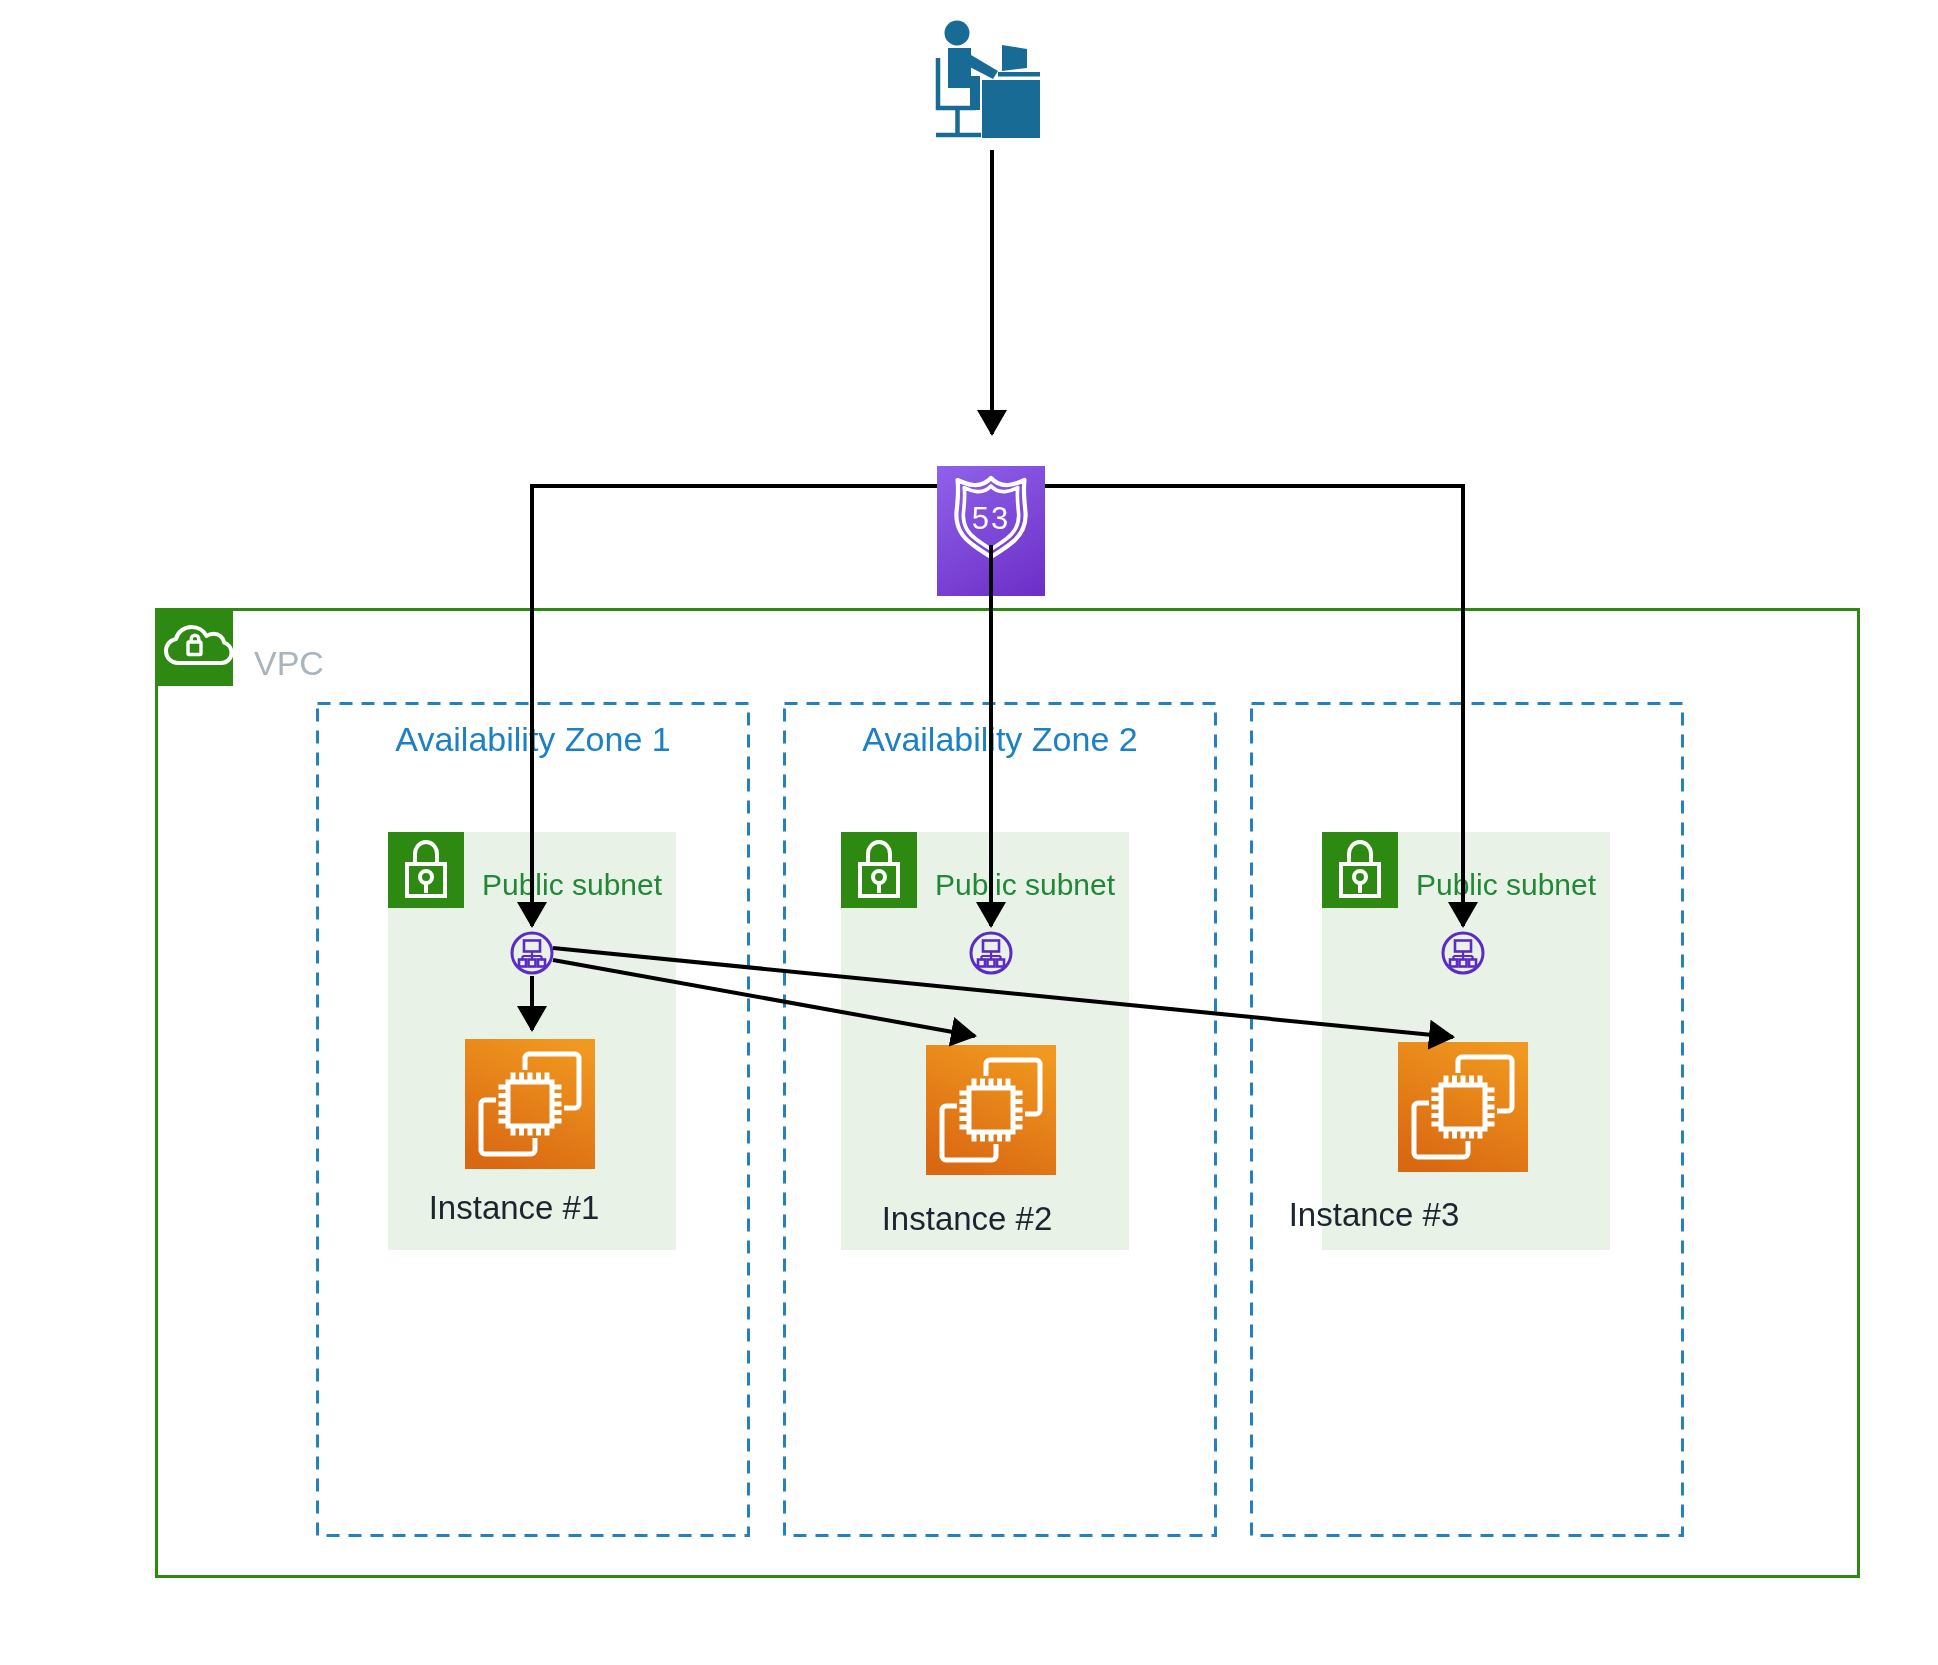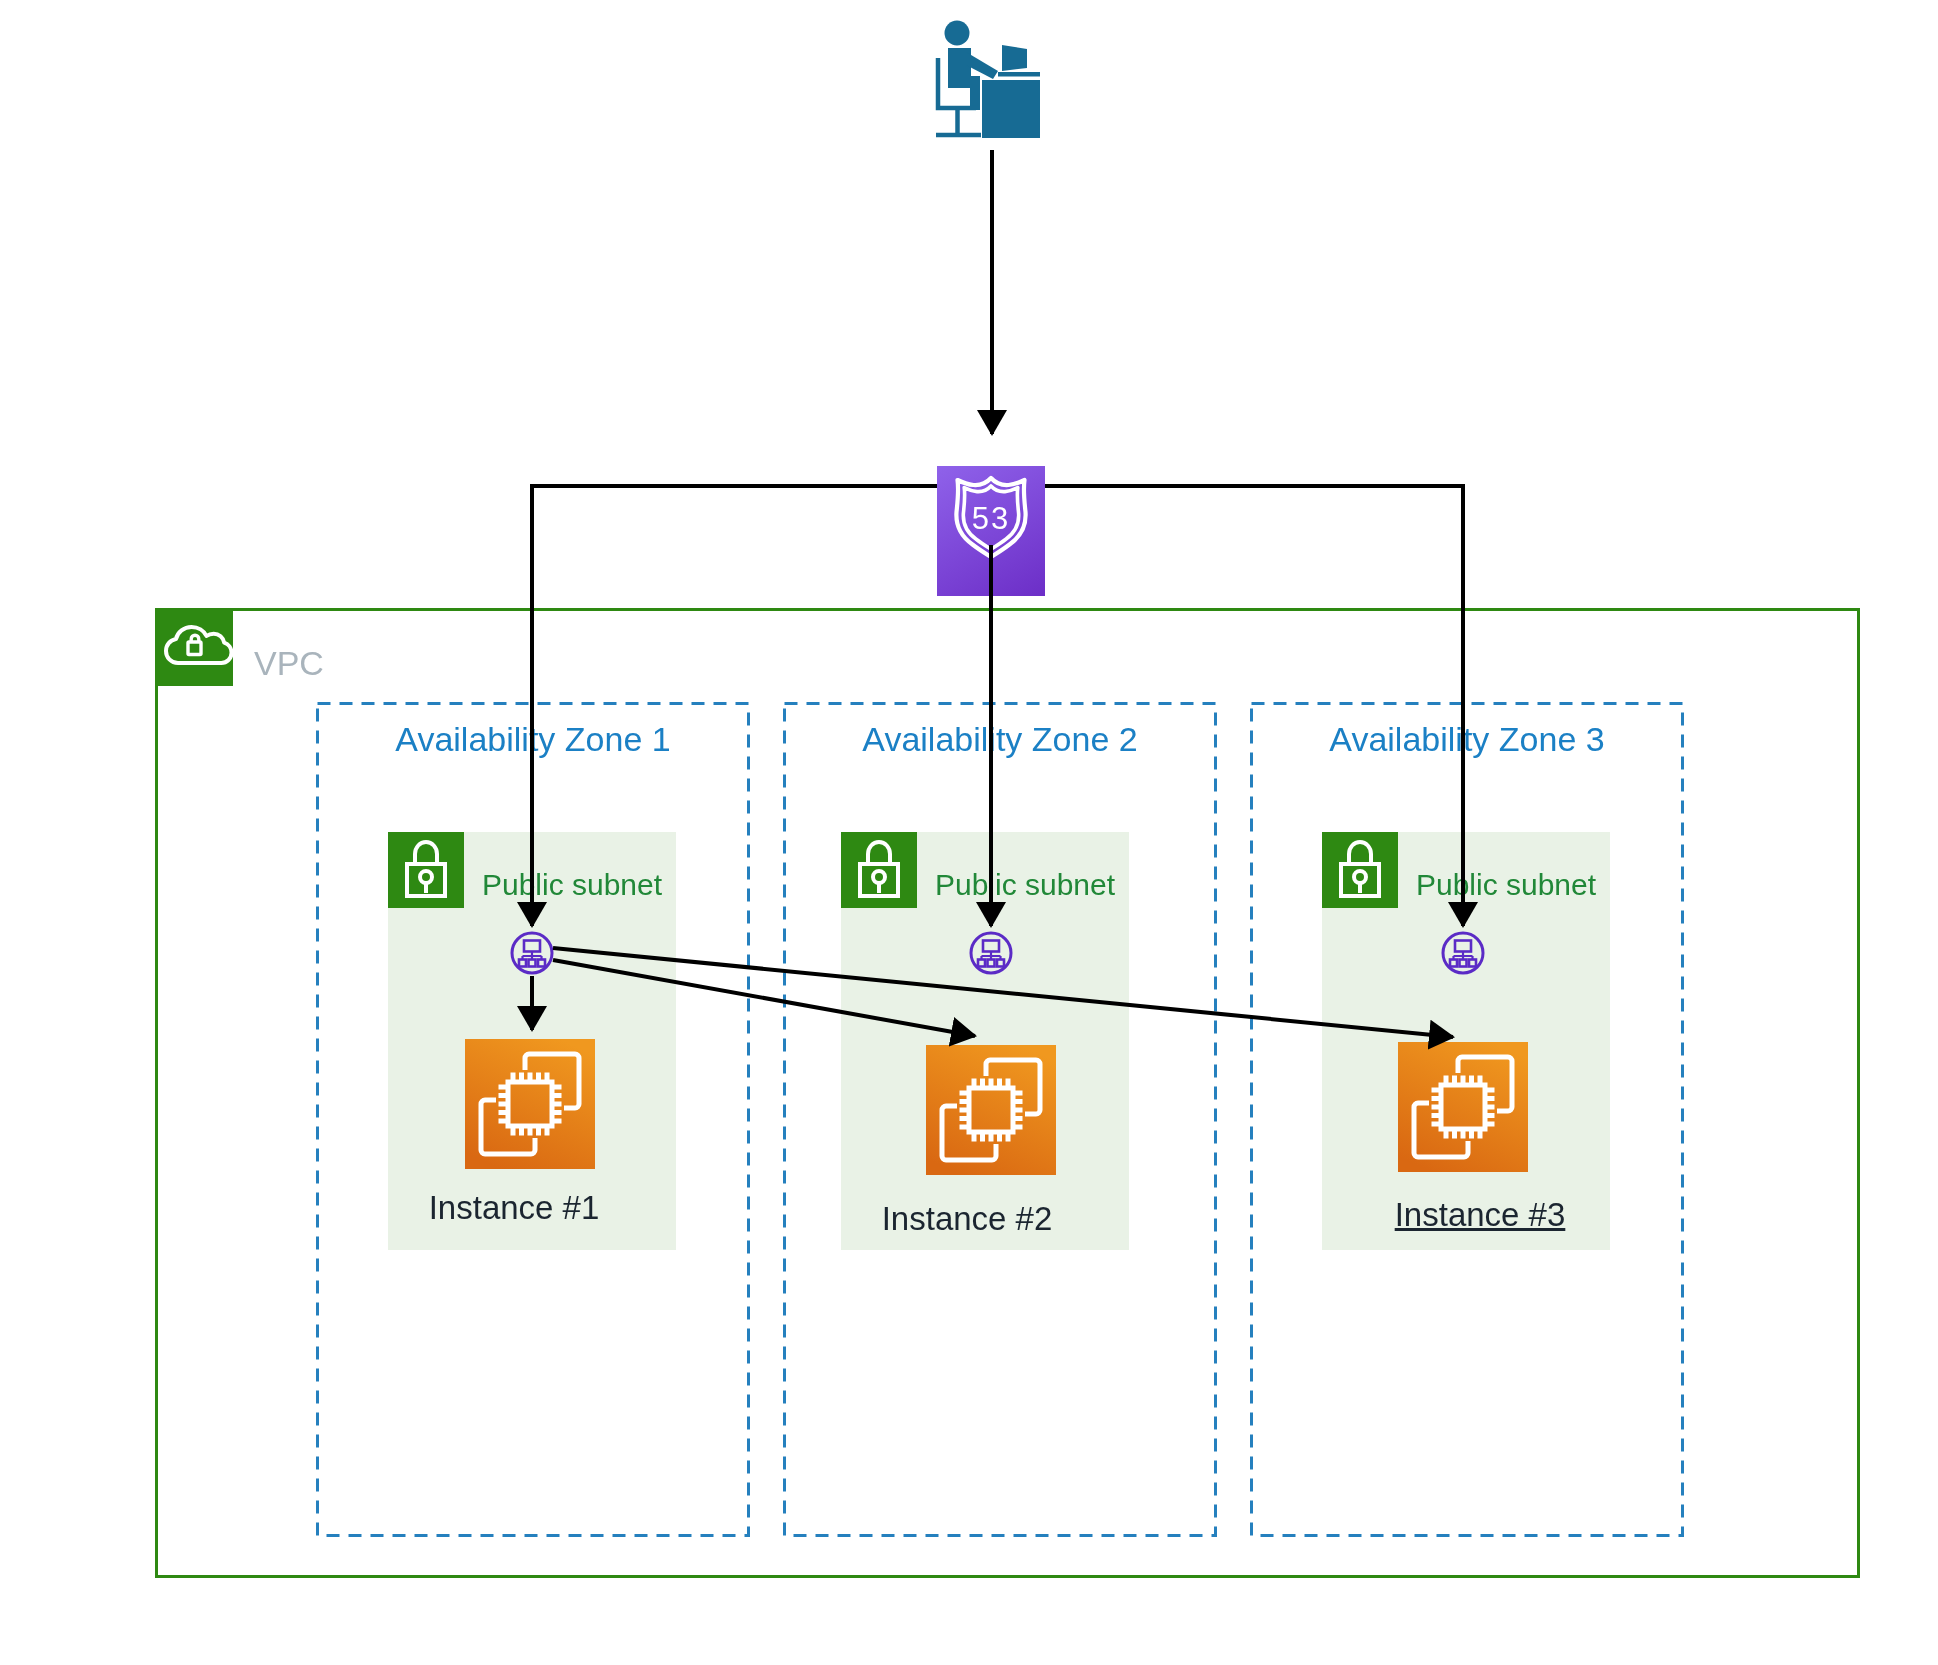--- a/index.html
+++ b/index.html
@@ -31,21 +31,21 @@
   .user-icon{left:930px;top:8px;width:115px;height:145px;z-index:3;}
   .r53-icon{
     left:937px;top:466px;width:108px;height:130px;z-index:3;
     background:linear-gradient(150deg,var(--r53-a,#8F62EA) 0%,var(--r53-b,#6C2EC7) 100%);
   }
   .net-icon{top:931px;width:44px;height:44px;z-index:3;}
   .n1{left:510px;} .n2{left:969px;} .n3{left:1441px;}
   .inst-icon{width:130px;height:130px;z-index:3;}
   .i1{left:465px;top:1039px;} .i2{left:926px;top:1045px;} .i3{left:1398px;top:1042px;}
   .inst-label{width:252px;text-align:center;font-size:33px;color:var(--text-dark,#1B2530);z-index:2;}
-  .il1{left:388px;top:1189px;} .il2{left:841px;top:1200px;} .il3{left:1354px;top:1196px;text-decoration:underline;}
+  .il1{left:388px;top:1189px;} .il2{left:841px;top:1200px;} .il3{left:1248px;top:1196px;}
 
   
   .connectors{left:0;top:0;width:1938px;height:1665px;z-index:4;pointer-events:none;}
   .connectors path.edge{stroke:var(--arrow,#000);stroke-width:4;fill:none;}
   .connectors rect.azr{stroke:var(--az-border,#2580BE);stroke-width:3;fill:none;stroke-dasharray:13 9;}
   .ah{fill:var(--arrow,#000);}
 
   
   .wline{stroke:#ffffff;fill:none;}
   .net-stroke{stroke:var(--net-purple,#5B2BC6);fill:none;}
@@ -65,21 +65,20 @@
     <svg width="78" height="78" viewBox="0 0 78 78">
       <path class="wline" stroke-width="4" stroke-linejoin="round" d="M23,55 C16,55 11,49.5 11,43 C11,37 15,32 21,31 C22.5,24 29,19 36.5,19 C43,19 49,22.5 51.5,28 C53.5,26.5 56,25.7 58.7,25.7 C64,25.7 68.3,29.6 69.2,34.6 C73.5,36 76.5,40 76.5,44.8 C76.5,50.5 72,55 66.3,55 Z"></path>
       <rect class="wline" stroke-width="3.4" x="33" y="34" width="13" height="12.5" rx="1"></rect>
       <path class="wline" stroke-width="3.4" d="M36.2,34 v-3 a3.8,3.8 0 0 1 7.6,0 v3"></path>
     </svg>
   </div>
   <div class="abs vpc-label">VPC</div>
 
   <div class="abs az-label az1">Availability Zone 1</div>
   <div class="abs az-label az2">Availability Zone 2</div>
-  <div class="abs az-label az3">Availability Zone 3</div>
 
   <div class="abs subnet s1">
     <div class="abs lock-icon">
       <svg width="76" height="76" viewBox="0 0 76 76">
         <path class="wline" stroke-width="4" d="M27,33 V22 a11,12 0 0 1 22,0 V33"></path>
         <rect class="wline" stroke-width="4" x="19" y="32" width="38" height="32"></rect>
         <circle class="wline" stroke-width="4" cx="38" cy="45" r="6"></circle>
         <path class="wline" stroke-width="4" d="M38,51 V61"></path>
       </svg>
     </div>

